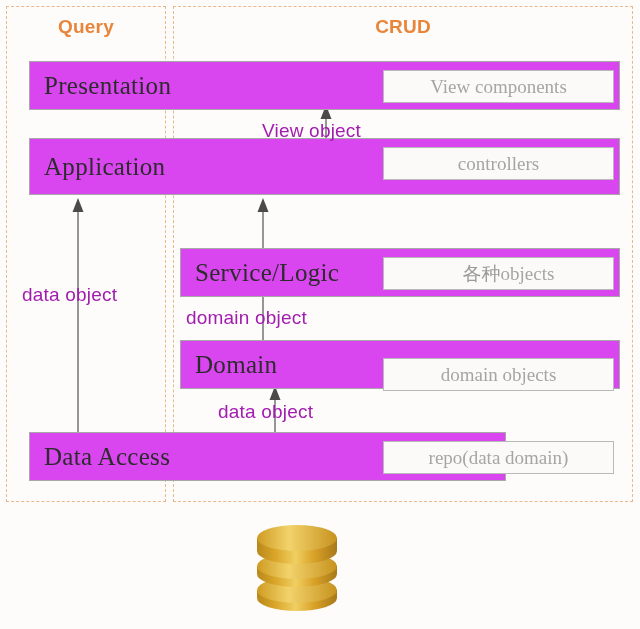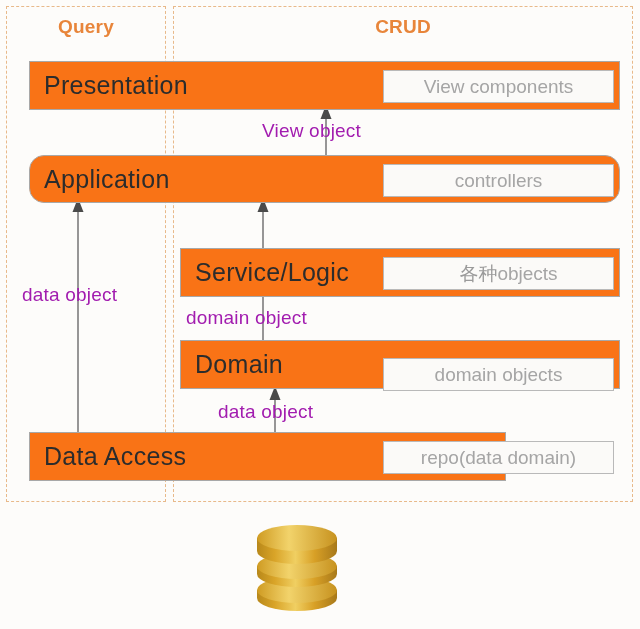--- a/index.html
+++ b/index.html
@@ -33,23 +33,24 @@
     text-align: center;
     letter-spacing: .2px;
     white-space: nowrap;
   }
 
   
   .layer {
     position: absolute;
     box-sizing: border-box;
     border: 1.5px solid #a8a8a8;
-    background: #f97316;
+    background: #d946ef;
     display: flex;
     align-items: center;
+    font-family: Liberation Serif, serif;
   }
   .layer-label {
     position: absolute;
     left: 14px;
     font-size: 25px;
     color: #2c2c2c;
     white-space: nowrap;
     letter-spacing: .3px;
   }
   .layer-chip {
@@ -130,21 +131,21 @@
   <svg class="arrow" style="left:308px; top:105px; width:40px; height:54px;" viewBox="0 0 40 54">
     <line x1="18" y1="54" x2="18" y2="10"></line>
     <polygon points="18,0 12.5,14 23.5,14"></polygon>
   </svg>
 
   <div class="layer" style="left:29px; top:61px; width:591px; height:49px;">
     <span class="layer-label">Presentation</span>
     <span class="layer-chip" style="left:353px; top:8px; width:231px; height:33px;">View components</span>
   </div>
 
-  <div class="layer" style="left:29px; top:155px; width:591px; height:48px;border-radius:15px;">
+  <div class="layer" style="left:29px; top:138px; width:591px; height:57px;">
     <span class="layer-label">Application</span>
     <span class="layer-chip" style="left:353px; top:8px; width:231px; height:33px;">controllers</span>
   </div>
 
   <div class="layer" style="left:180px; top:248px; width:440px; height:49px;">
     <span class="layer-label">Service/Logic</span>
     <span class="layer-chip" style="left:202px; top:8px; width:231px; height:33px;">
       <span class="cjk">各种</span>
         <span> objects</span>
     </span>

